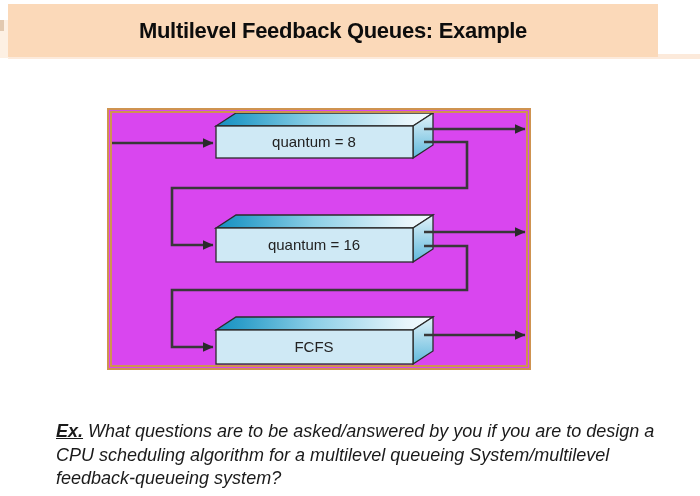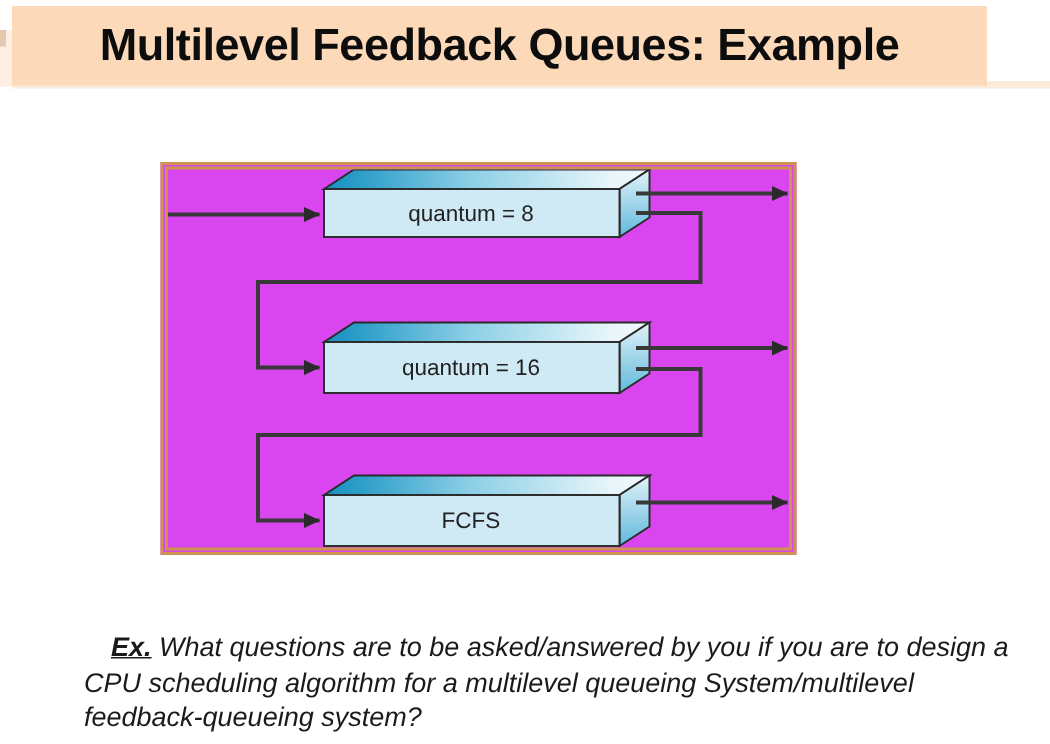--- a/index.html
+++ b/index.html
@@ -27,21 +27,21 @@
     left: 0; top: 20px; width: 4px; height: 11px;
     background: #e2c9b0;
   }
   .title-bar {
     left: 8px; top: 4px; width: 650px; height: 53px;
     background: #fbd9b9;
     display: flex; align-items: center; justify-content: center;
   }
   .title-bar h1 {
     margin: 0;
-    font-size: 30px;
+    font-size: 22px;
     font-weight: bold;
     letter-spacing: -0.3px;
     color: #0d0d0d;
     white-space: nowrap;
   }
 
   
   .diagram-frame {
     left: 107px; top: 108px;
     width: 414px; height: 252px;
@@ -54,21 +54,20 @@
   .note {
     left: 56px; top: 402px; width: 628px;
     font-size: 18px;
     font-style: italic;
     color: #1a1a1a;
     line-height: 23.5px;
   }
   .note .ex-prefix {
     font-weight: bold;
     text-decoration: underline;
-    margin-left: 18px;
   }
 </style>
 </head>
 <body>
 
 <div class="abs title-underline-strip"></div>
 <div class="abs title-left-notch"></div>
 <div class="abs title-left-mark"></div>
 
 <div class="abs title-bar">

